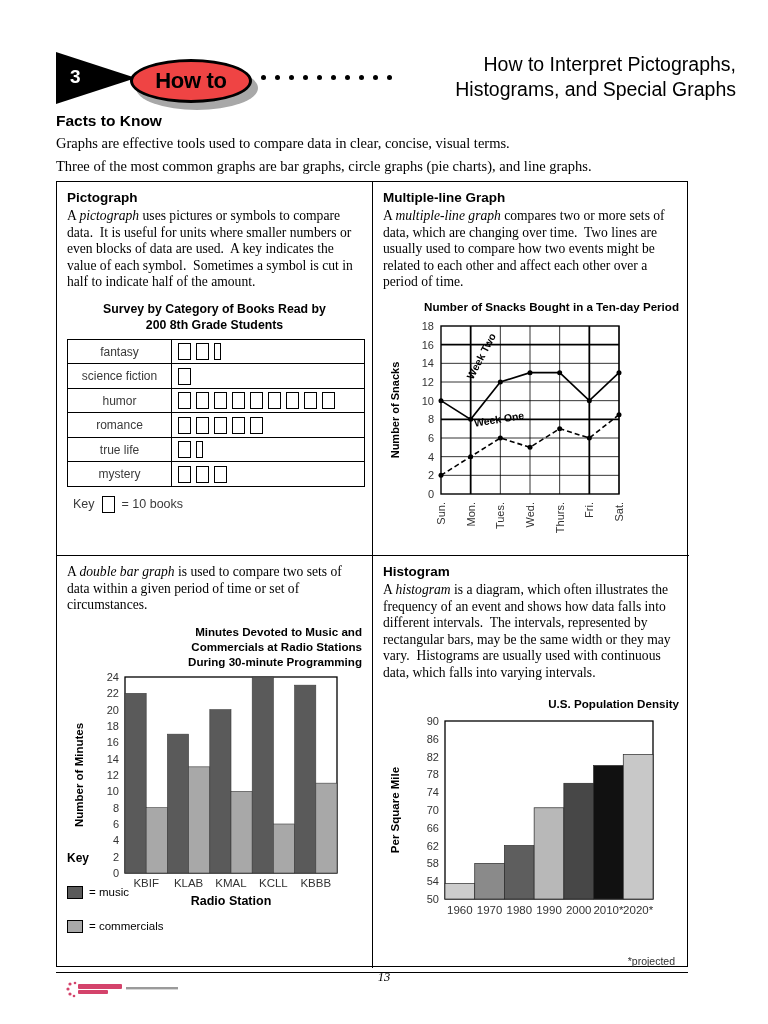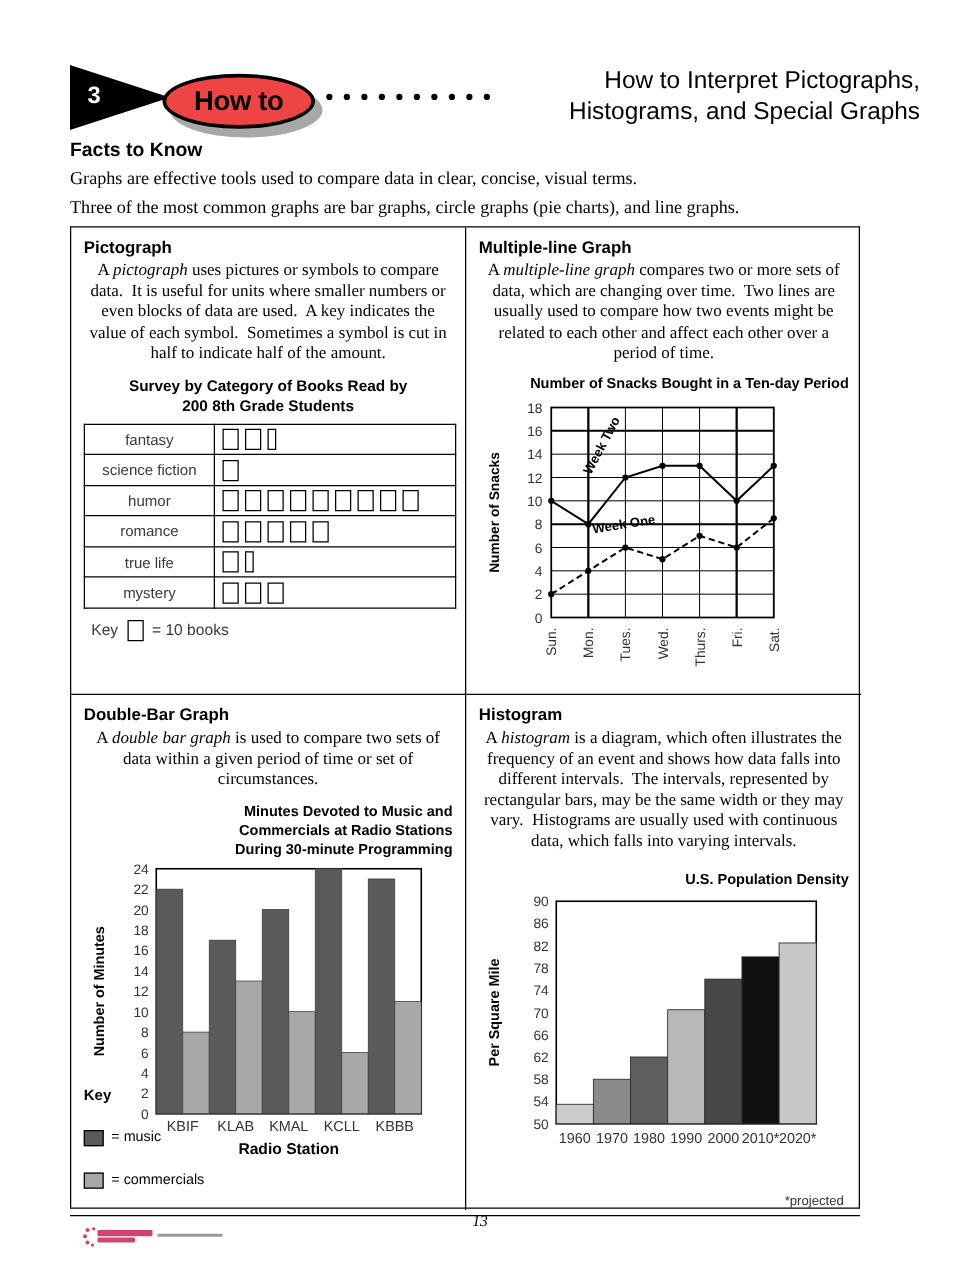--- a/index.html
+++ b/index.html
@@ -64,21 +64,21 @@
     grid-template-columns: 316px 316px;
     grid-template-rows: 374px 412px;
   }
   .cell { position: relative; padding: 8px 10px 0 10px; overflow: hidden; }
   .cell.b-r { border-right: 1.6px solid #000; }
   .cell.b-b { border-bottom: 1.6px solid #000; }
   .cell-title {
     font-family: "Liberation Sans", sans-serif; font-weight: bold;
     font-size: 13.5px; margin-bottom: 3px;
   }
-  .cell-body { font-size: 13.6px; line-height: 16.6px; text-align: center; }
+  .cell-body { font-size: 13.6px; line-height: 16.6px; text-align: left; }
   .cell-body em { font-style: italic; }
 
   
   .pic-title {
     text-align: center; font-family: "Liberation Sans", sans-serif;
     font-weight: bold; font-size: 12.3px; line-height: 16px; margin-top: 10px;
   }
   .pic-table {
     margin: 6px auto 0 auto; width: 298px;
     border: 1.7px solid #000; border-collapse: collapse;
@@ -319,21 +319,20 @@
             <circle cx="176.66666666666669" cy="52.66666666666667" r="2.5" fill="#000"></circle>
             <circle cx="206.33333333333334" cy="80.66666666666666" r="2.5" fill="#000"></circle>
             <circle cx="236" cy="52.66666666666667" r="2.5" fill="#000"></circle>
             <text x="89.66666666666667" y="60.13333333333334" font-family="Liberation Sans, sans-serif" font-size="10.5" fill="#000" font-weight="bold" transform="rotate(-62 89.66666666666667 60.13333333333334)">Week Two</text>
             <text x="91.66666666666667" y="106.8" font-family="Liberation Sans, sans-serif" font-size="10.5" fill="#000" font-weight="bold" transform="rotate(-9 91.66666666666667 106.8)">Week One</text>
           </svg>
       </div>
     </div>
 
     <div class="cell b-r">
-      <div class="cell-title">Double-Bar Graph</div>
       <div class="cell-body">
         A <em>double bar graph</em> is used to compare two sets of data within a given period of time or set of circumstances.
       </div>
       <div class="chart-title" style="margin-top:10px">
         <div>Minutes Devoted to Music and</div>
         <div>Commercials at Radio Stations</div>
         <div>During 30-minute Programming</div>
       </div>
       <div class="bar-wrap">
         <svg id="svg-bar" width="296" height="255" viewBox="0 0 296 255">

